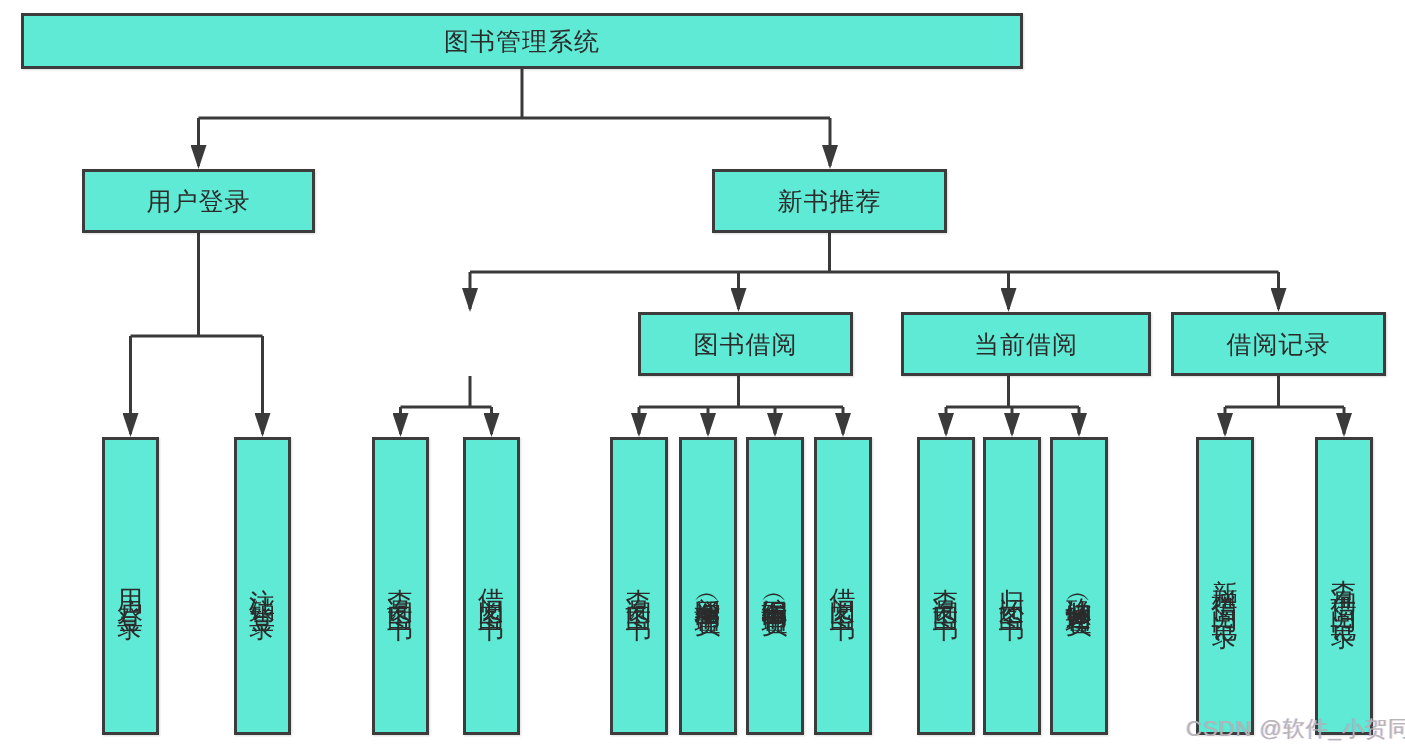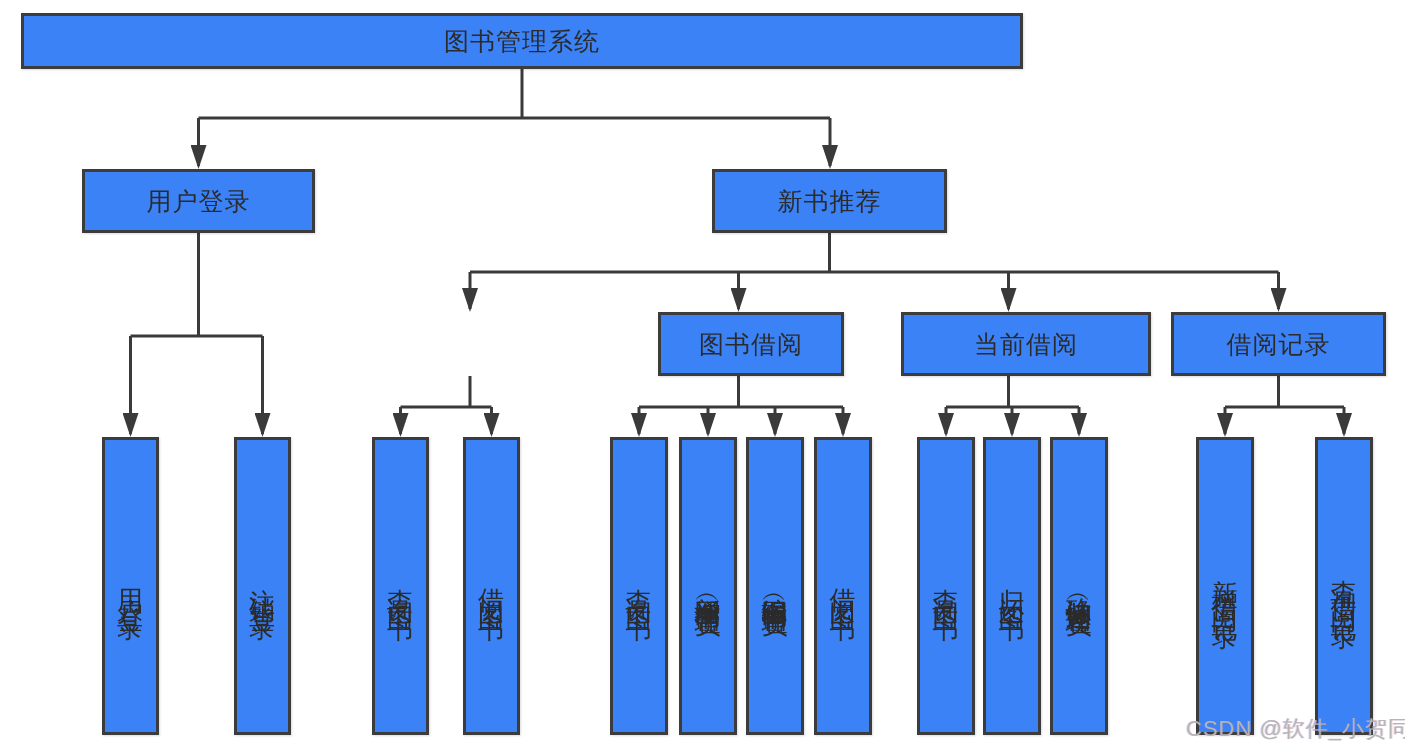--- a/index.html
+++ b/index.html
@@ -16,21 +16,21 @@
     overflow:hidden;
     font-family:"Liberation Sans","DejaVu Sans",sans-serif;
     color:var(--text);
   }
   .connector-layer{position:absolute;left:0;top:0;z-index:0;}
   .connector{stroke:var(--line);stroke-width:3;fill:none;}
   .arrowhead{fill:var(--line);}
   .node{
     position:absolute;
     box-sizing:border-box;
-    background:#3b82f6;
+    background:#5eead4;
     border:3px solid #3c3c3c;
     display:flex;align-items:center;justify-content:center;
     z-index:1;
     box-shadow:1px 1px 2px rgba(0,0,0,0.14);
   }
   .h-label{
     font-size:25px;
     letter-spacing:1px;
     color:var(--text);
     white-space:nowrap;
@@ -104,21 +104,21 @@
     <span class="h-label">图书管理系统</span>
   </div>
 
   <div class="node" style="left:82px;top:169px;width:233px;height:64px;">
     <span class="h-label">用户登录</span>
   </div>
   <div class="node" style="left:712px;top:169px;width:235px;height:64px;">
     <span class="h-label">新书推荐</span>
   </div>
 
-  <div class="node" style="left:658px;top:312px;width:186px;height:64px;">
+  <div class="node" style="left:638px;top:312px;width:215px;height:64px;">
     <span class="h-label">图书借阅</span>
   </div>
   <div class="node" style="left:901px;top:312px;width:250px;height:64px;">
     <span class="h-label">当前借阅</span>
   </div>
   <div class="node" style="left:1171px;top:312px;width:215px;height:64px;">
     <span class="h-label">借阅记录</span>
   </div>
 
   <div class="node leaf" style="left:102px;">

